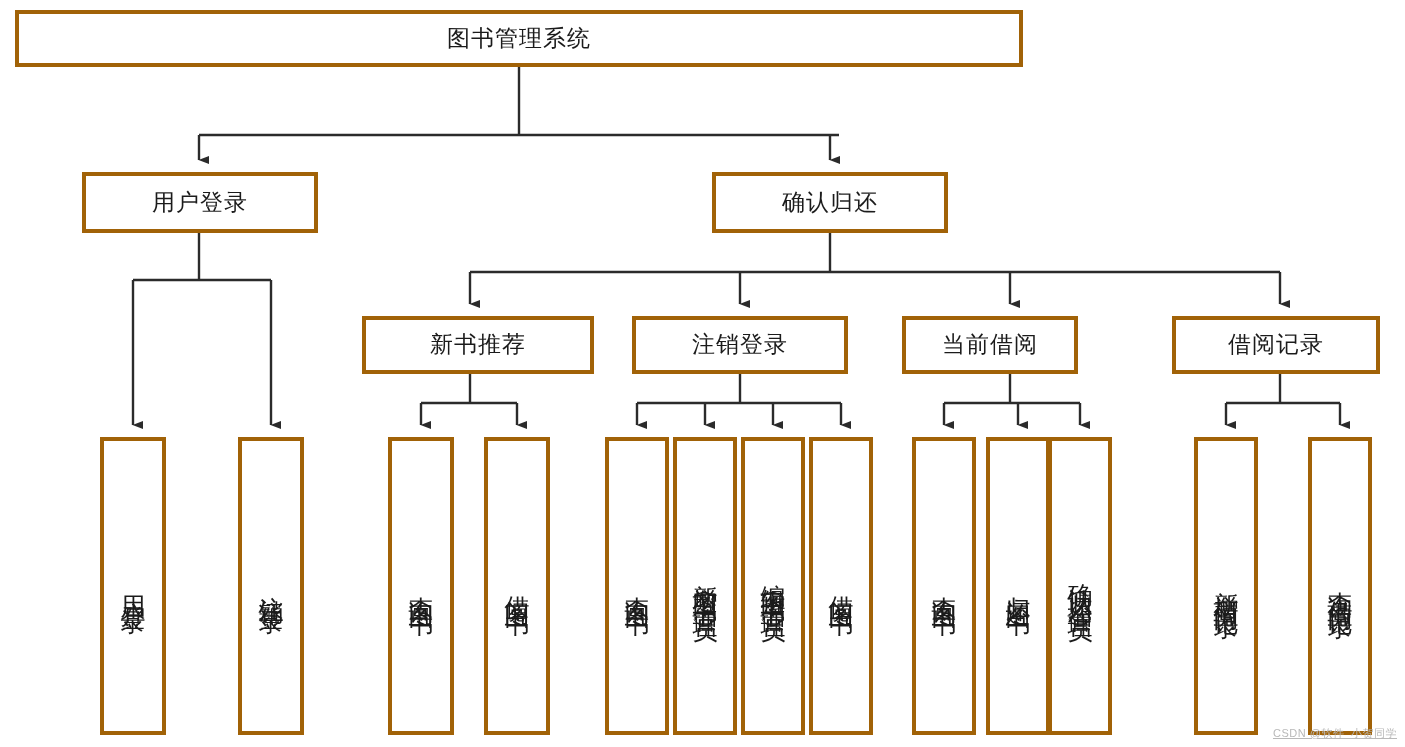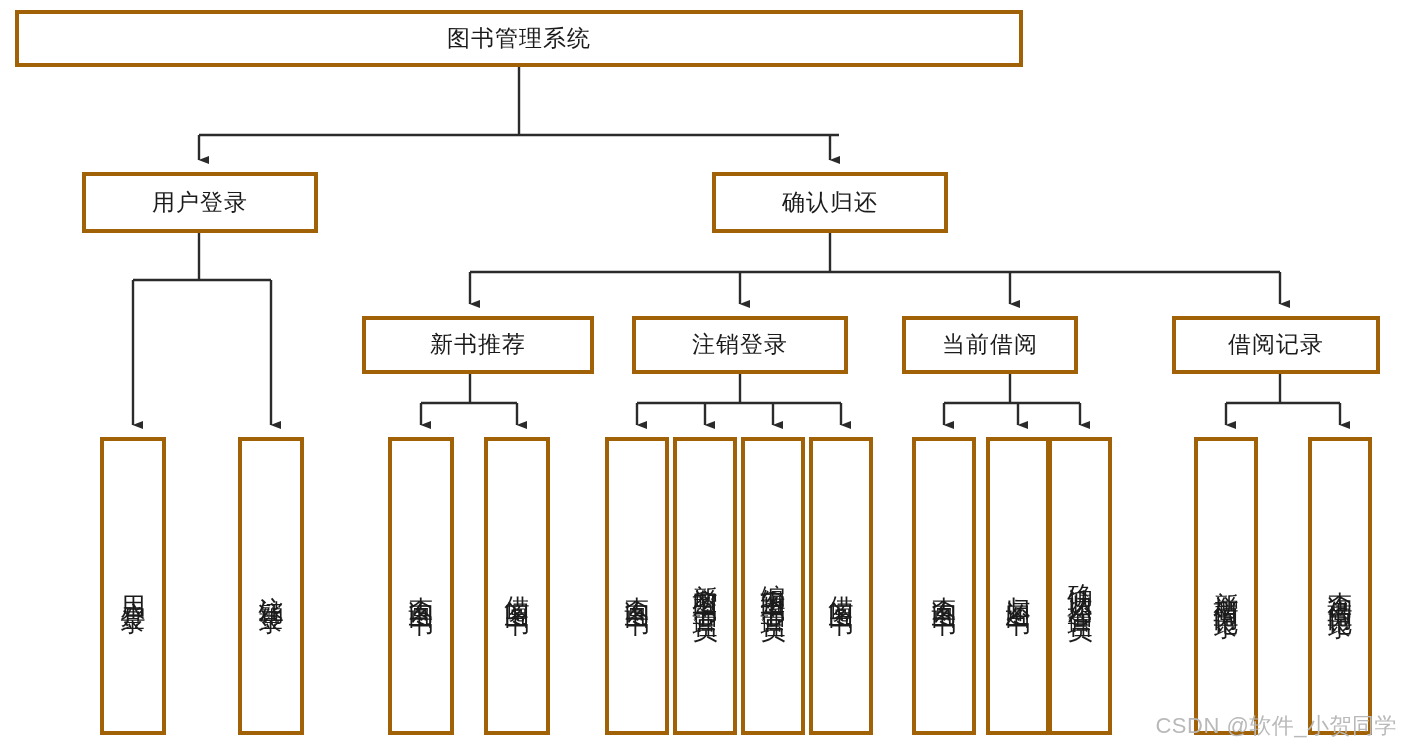--- a/index.html
+++ b/index.html
@@ -58,24 +58,25 @@
     font-size: 25px;
     letter-spacing: 5px;
     line-height: 1;
     white-space: nowrap;
     max-height: 100%;
   }
   #watermark {
     position: absolute;
     right: 8px;
     bottom: 6px;
-    font-size: 22px;
+    font-size: 11px;
     color: #b9b9b9;
     white-space: nowrap;
     letter-spacing: 0.5px;
+    text-decoration: underline;
   }
 </style>
 </head>
 <body>
 
 <div id="diagram-root">
 
   <svg id="edges-layer" viewBox="0 0 1405 747" xmlns="http://www.w3.org/2000/svg">
     <defs>
       <marker id="arrowhead" markerWidth="9" markerHeight="11" refX="4.3" refY="10" orient="auto" markerUnits="userSpaceOnUse">

